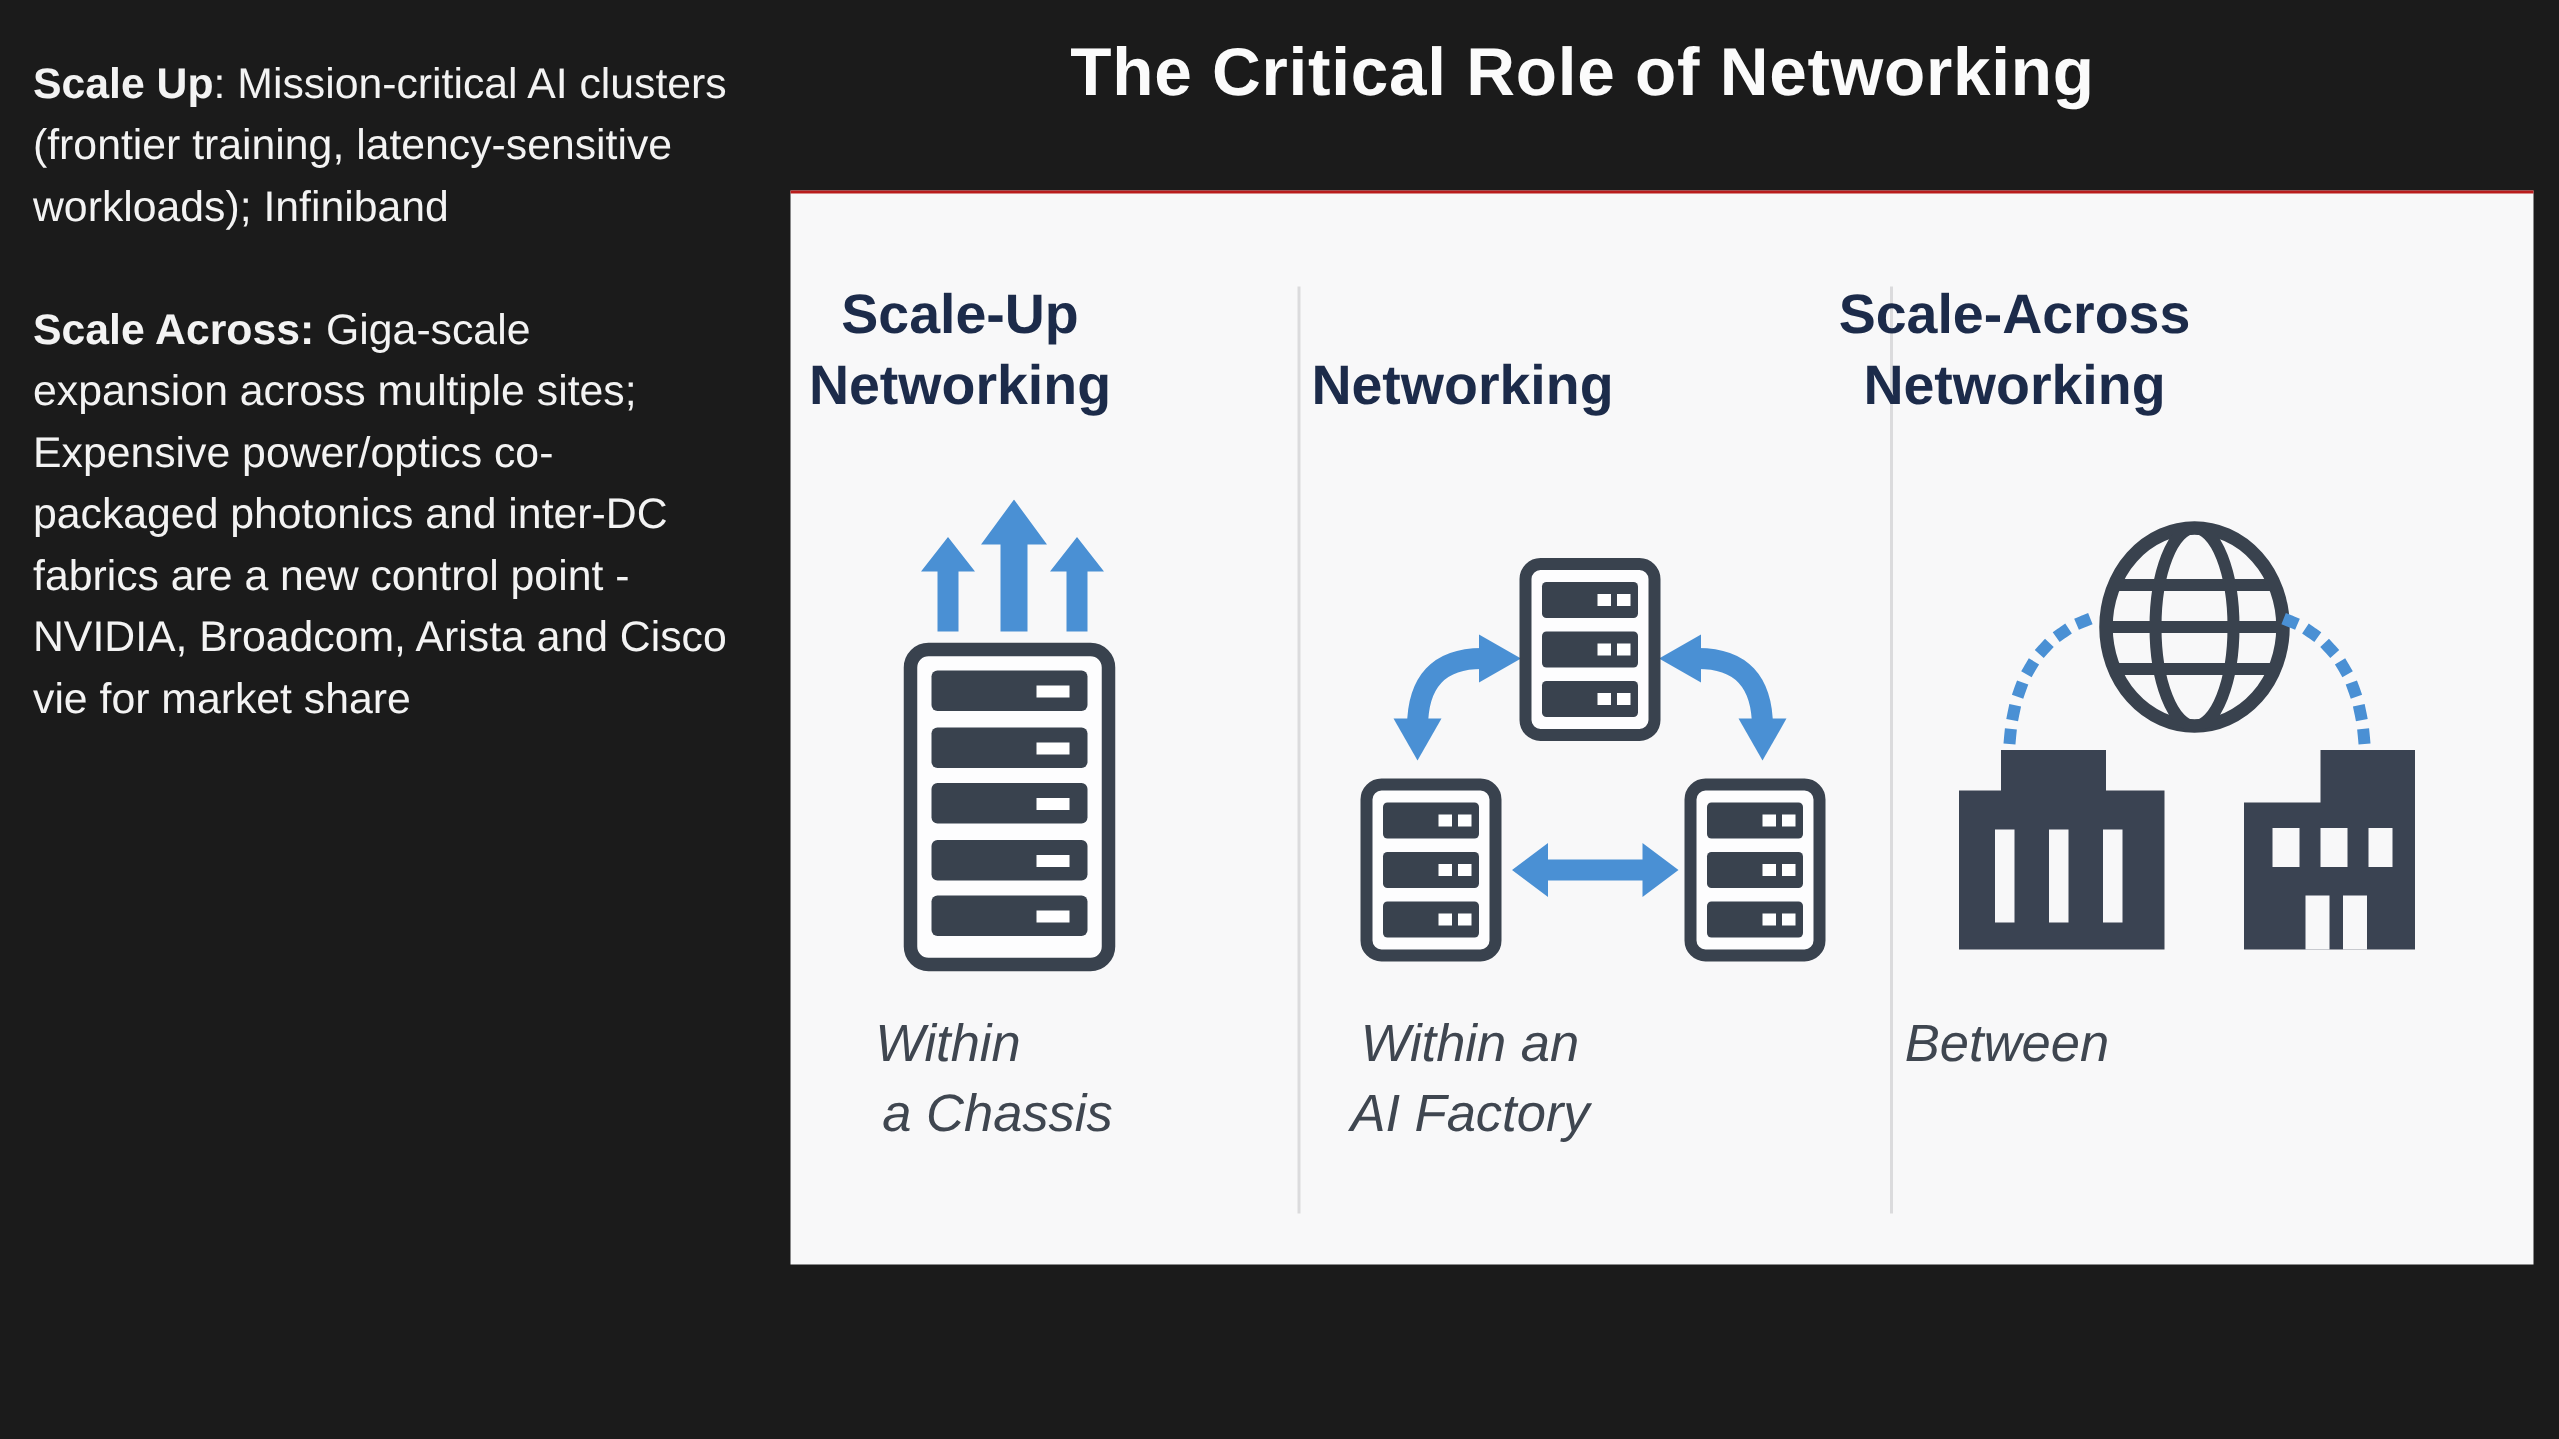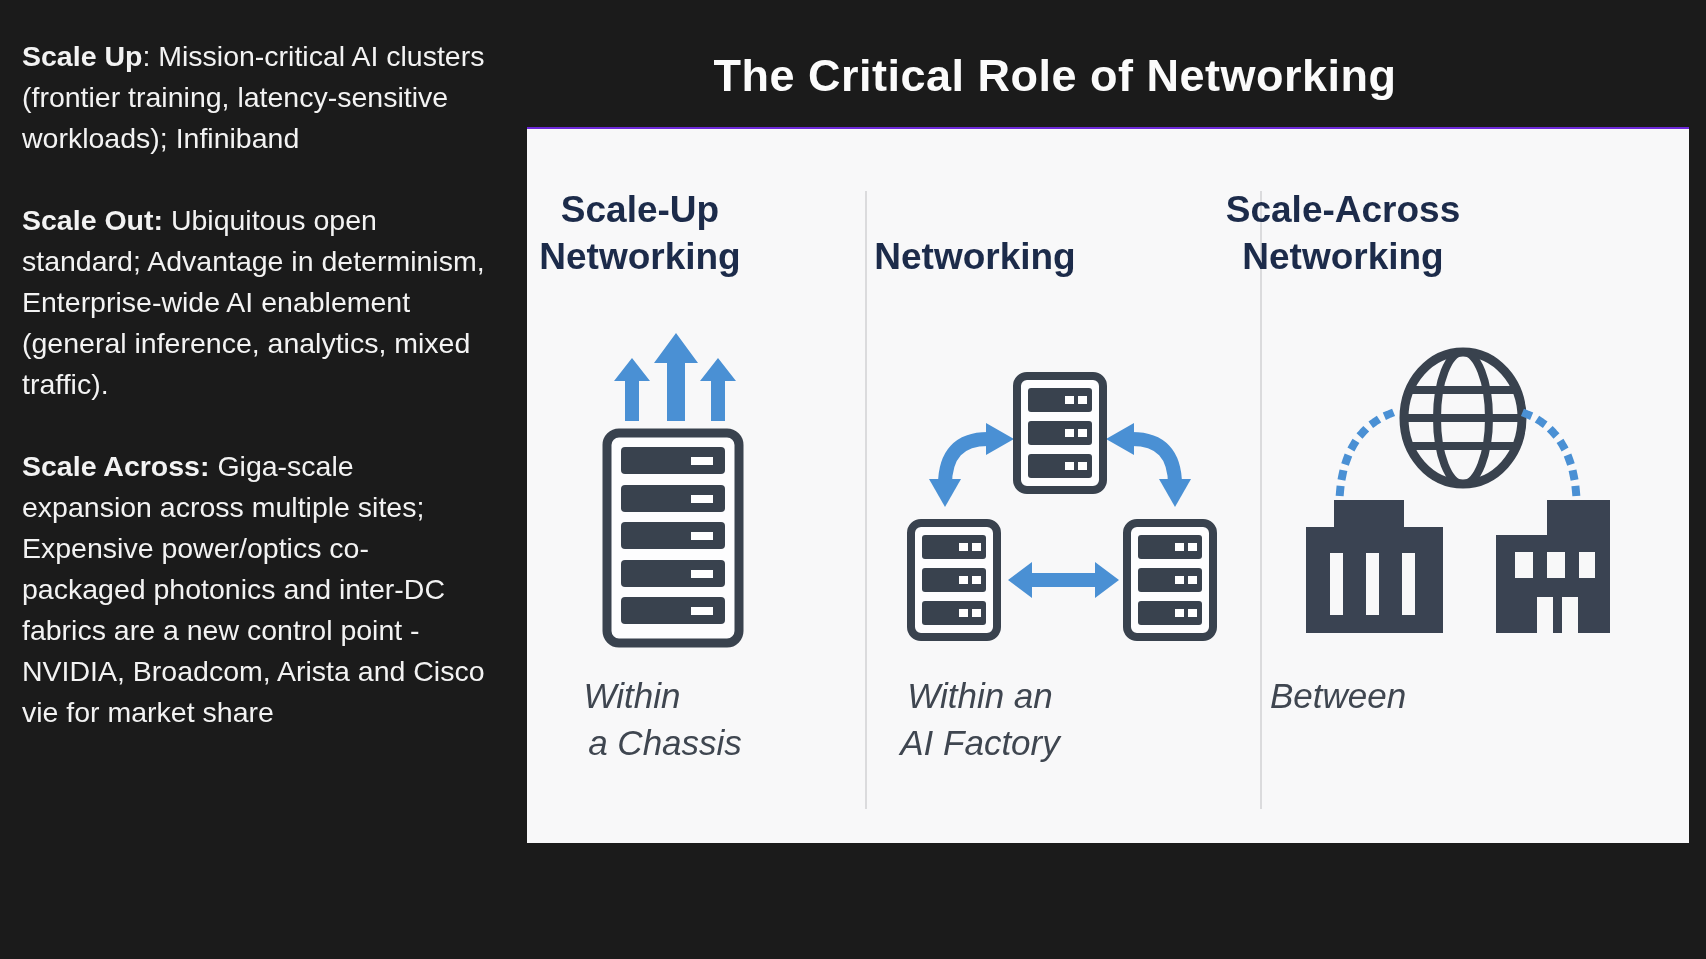--- a/index.html
+++ b/index.html
@@ -14,26 +14,26 @@
   .sidebar{
     position:absolute;left:22px;top:36px;width:466px;
     color:#f3f3f3;font-size:28.5px;line-height:41px;
   }
   .sidebar p{margin:0 0 41px 0;}
   .sidebar .lead{font-weight:bold;margin-top:45px;}
   
   .slide-title{
     position:absolute;left:470px;top:22px;width:1170px;
     text-align:center;color:#fbfbfb;
-    font-size:45px;font-weight:bold;letter-spacing:0.5px;margin-top:28px;
+    font-size:45px;font-weight:bold;letter-spacing:0.5px;
   }
   
   .panel{
     position:absolute;left:527px;top:127px;width:1162px;height:716px;
-    background:#f8f8f9;border-top:2px solid #6d28d9;box-sizing:border-box;
+    background:#f8f8f9;border-top:2px solid #b91c1c;box-sizing:border-box;
   }
   .divider{
     position:absolute;top:62px;height:618px;width:2px;background:#dbdbdd;
   }
   .divider.d1{left:338px;}
   .divider.d2{left:733px;}
   .hline{
     position:absolute;transform:translateX(-50%);white-space:nowrap;
     font-size:37px;font-weight:bold;color:#1c2b4a;
   }
@@ -44,21 +44,20 @@
   .icon-box{position:absolute;}
   .icon1{left:70px;top:204px;}
   .icon2{left:373px;top:238px;}
   .icon3{left:773px;top:201px;}
 </style>
 </head>
 <body>
 
 <div class="sidebar">
   <p><span class="lead">Scale Up</span><span>: Mission-critical AI clusters (frontier training, latency-sensitive workloads); Infiniband</span></p>
-  <p><span class="lead">Scale Out:</span><span> Ubiquitous open standard; Advantage in determinism, Enterprise-wide AI enablement (general inference, analytics, mixed traffic).</span></p>
   <p><span class="lead">Scale Across:</span><span>  Giga-scale expansion across multiple sites; Expensive power/optics co-packaged photonics and inter-DC fabrics  are a new control point - NVIDIA, Broadcom, Arista and Cisco vie for market share</span></p>
 </div>
 
 <div class="slide-title">The Critical Role of Networking</div>
 
 <div class="panel">
   <div class="divider d1"></div>
   <div class="divider d2"></div>
 
   <div class="hline" style="left:113px;top:60px;">Scale-Up</div>

